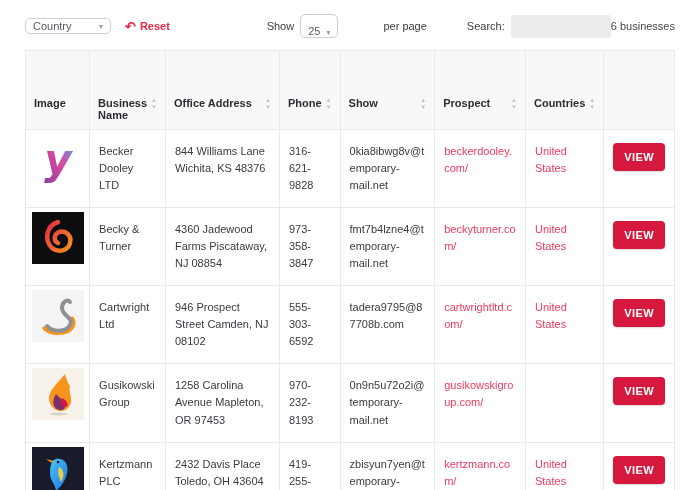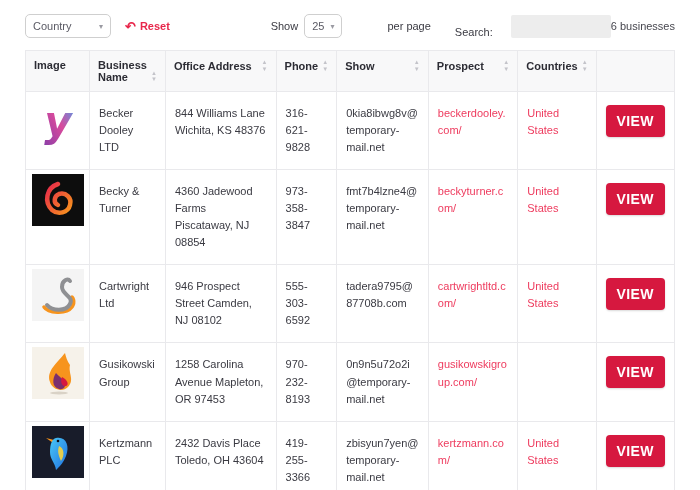--- a/index.html
+++ b/index.html
@@ -3,53 +3,53 @@
 <meta charset="utf-8">
 <style>
   * { box-sizing: border-box; margin: 0; padding: 0; }
   html, body { width: 700px; background: #ffffff; font-family: "Liberation Sans", sans-serif; }
   body { padding: 14px 25px 10px 25px; color: #3a3a42; }
 
   
   .toolbar { display: flex; align-items: center; margin-bottom: 12px; font-size: 11px; }
   .country-select {
     display: flex; align-items: center; justify-content: space-between;
-    width: 86px; height: 24px; border: 1px solid #cfcfcf; border-radius: 5px;
+    width: 86px; height: 16px; border: 1px solid #cfcfcf; border-radius: 5px;
     padding: 0 7px; color: #5a5a64; background: #fff; cursor: pointer;
   }
   .caret { color: #9a9aa2; font-size: 8px; margin-left: 6px; }
   .reset-btn {
     display: flex; align-items: center; gap: 4px; margin-left: 14px;
     color: #e8274b; font-weight: bold; cursor: pointer; background: none; border: none;
     font-size: 11px; font-family: inherit;
   }
   .reset-icon { font-size: 13px; line-height: 1; }
   .toolbar-right { margin-left: auto; display: flex; align-items: center; }
   .show-label, .perpage-label { color: #3a3a42; margin-left: 39px; }
   .pagesize-select {
-    display: flex; align-items: center; margin: 0 6px;
+    display: flex; align-items: flex-end; margin: 0 6px;
     border: 1px solid #cfcfcf; border-radius: 5px; height: 24px; padding: 0 7px;
     color: #5a5a64; cursor: pointer; background: #fff;
   }
-  .search-wrap { display: flex; align-items: flex-end; margin-left: 24px; gap: 12px; }
+  .search-wrap { display: flex; align-items: center; margin-left: 40px; }
   .search-label { margin-right: 6px; }
   .search-input {
     width: 100px; height: 23px; border: none; background: #ededed;
     border-radius: 2px; padding: 0 6px; font-family: inherit; font-size: 11px; color: #333;
   }
   .count-label { color: #47474f; }
 
   
   table { width: 100%; border-collapse: collapse; font-size: 11px; }
   th, td { border: 1px solid #e9e9ec; vertical-align: top; text-align: left; }
   thead th {
     background: #f8f8f9; color: #2c2c34; font-weight: bold;
     padding: 8px 8px; font-size: 11px;
   }
-  .th-inner { display: flex; align-items: flex-end; justify-content: space-between; gap: 4px; }
+  .th-inner { display: flex; align-items: flex-start; justify-content: space-between; gap: 4px; margin-top: 38px; }
   .sort-icon { display: flex; flex-direction: column; color: #c3c3c9; font-size: 6px; line-height: 1.1; flex: 0 0 auto; cursor: pointer; }
   tbody td { padding: 13px 9px; color: #3a3a42; line-height: 1.55; background: #fff; }
   tbody tr { height: 62px; }
   tbody tr:last-child { height: 74px; }
   table { border-bottom: 2px solid #ababb2; }
 
   .col-image { width: 65px; }
   .col-name { width: 55px; }
   .col-address { width: 148px; }
   .col-phone { width: 48px; }
@@ -58,21 +58,21 @@
   .col-countries { width: 60px; }
   .col-view { width: 45px; }
 
   td.cell-image { padding: 4px 5px; text-align: center; }
   .logo-box { width: 52px; height: 52px; display: inline-block; }
   .logo-box svg { width: 100%; height: 100%; display: block; }
 
   .link-red { color: #ee3b5e; text-decoration: none; word-break: break-word; cursor: pointer; }
   .countries-text { color: #ee3b5e; text-align: right; }
   .view-btn {
-    background: #d6183f; color: #fff; font-weight: bold; font-size: 14px;
+    background: #d6183f; color: #fff; font-weight: bold; font-size: 11px;
     border: none; border-radius: 4px; padding: 8px 11px; cursor: pointer;
     font-family: inherit; letter-spacing: .4px; box-shadow: 0 1px 2px rgba(0,0,0,.15);
   }
   .wrap-cell { word-break: break-word; }
 </style>
 </head>
 <body>
 
 <div class="toolbar">
   <div class="country-select">

